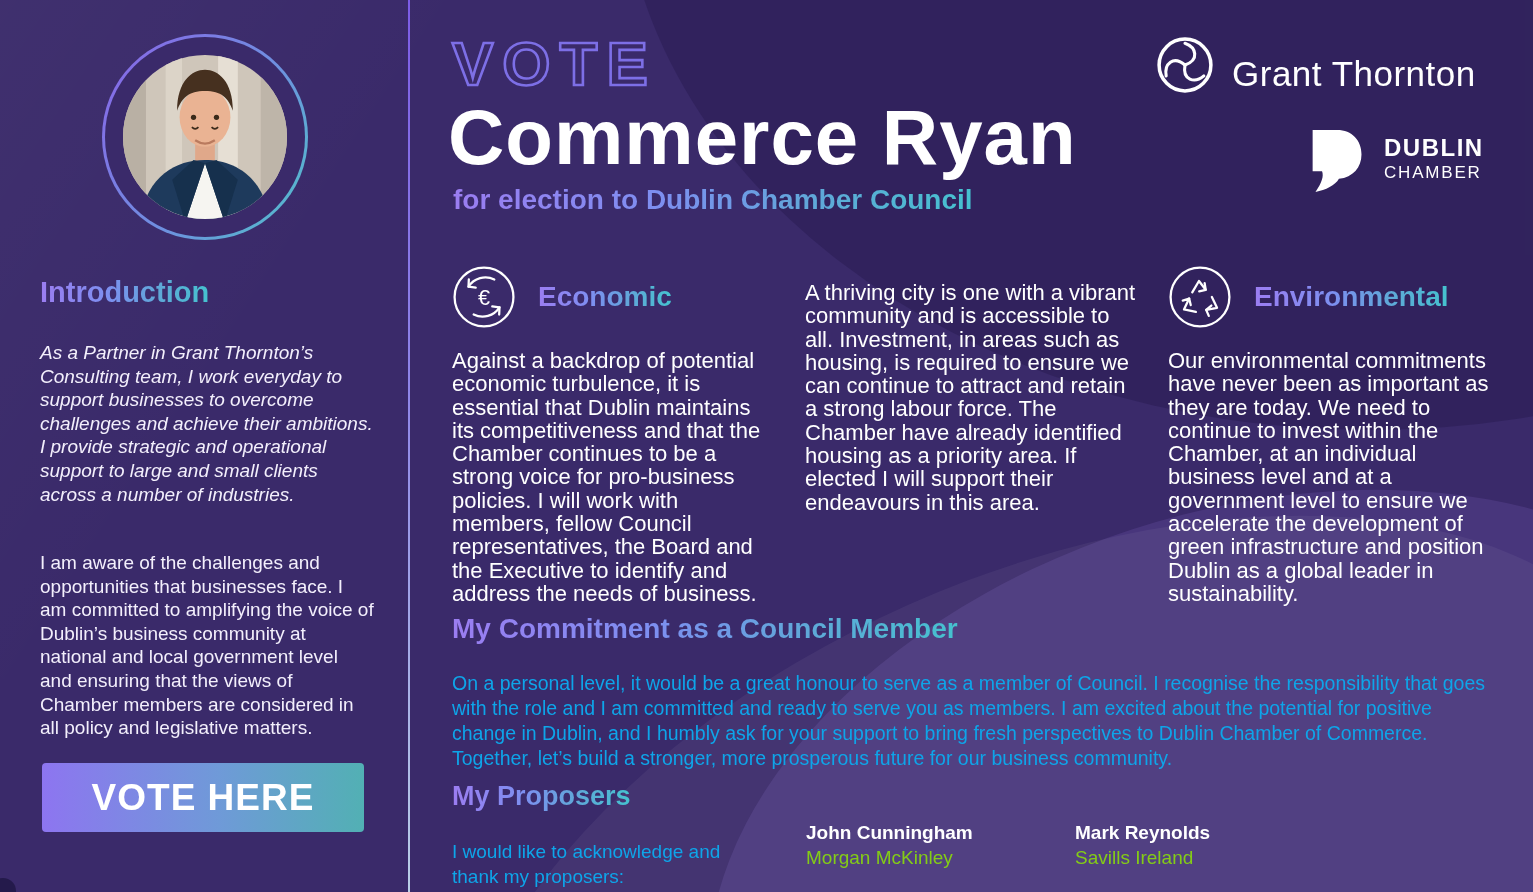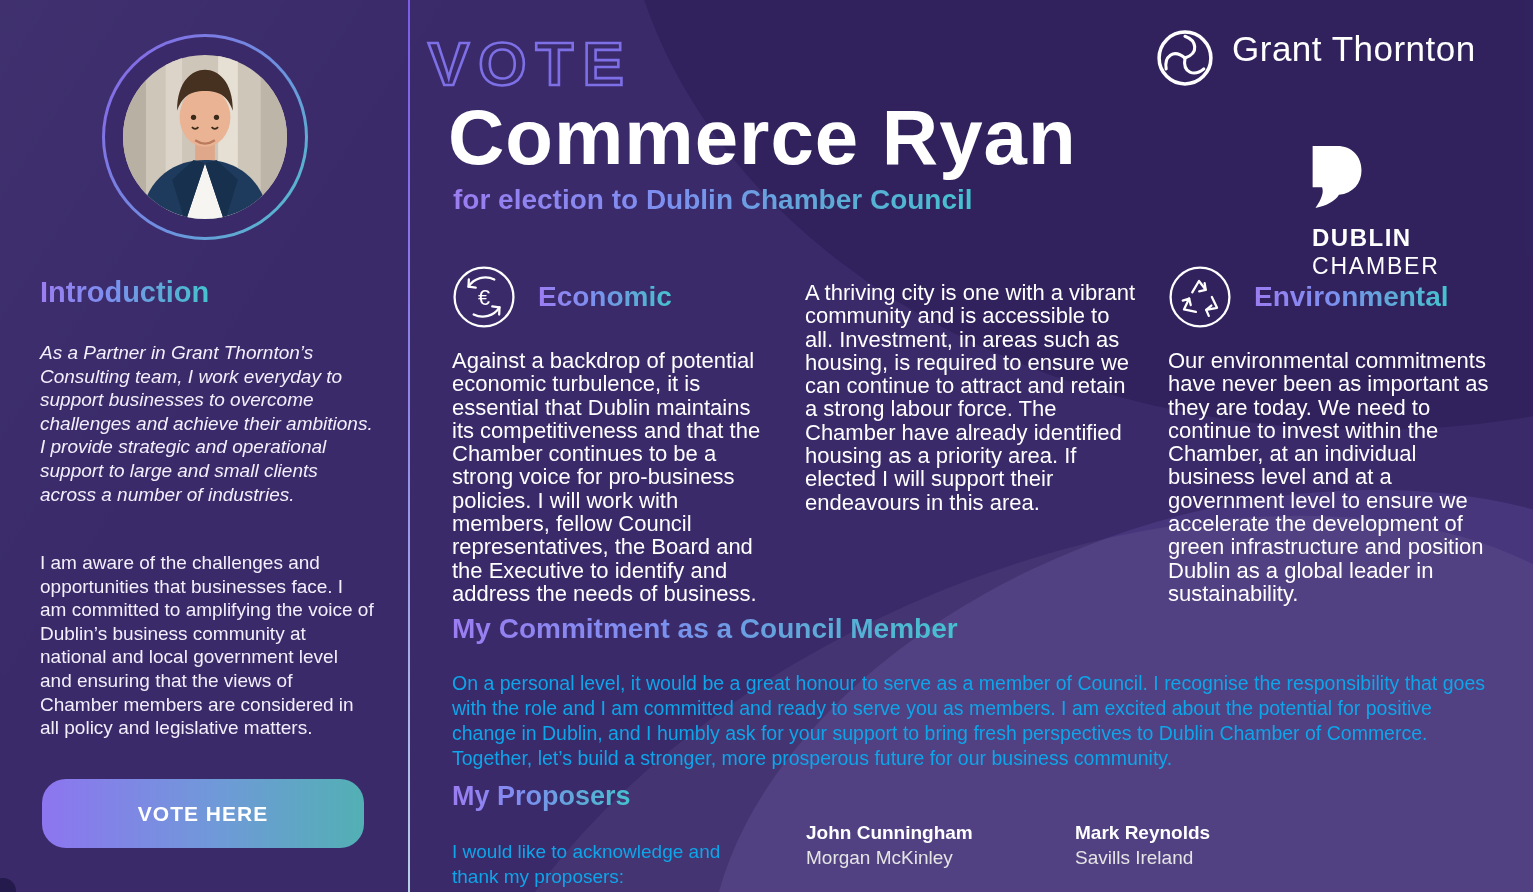--- a/index.html
+++ b/index.html
@@ -33,54 +33,54 @@
   .photo-ring{position:absolute;left:102px;top:34px;width:206px;height:206px;border-radius:50%;
     background:linear-gradient(125deg,#8a63e8 0%,#6f8fe0 55%,#4fc3c8 100%);padding:3px;box-sizing:border-box;}
   .photo-ring-inner{width:200px;height:200px;border-radius:50%;background:#3a2a6a;
     display:flex;align-items:center;justify-content:center;}
   .photo{width:164px;height:164px;border-radius:50%;overflow:hidden;}
   .intro-heading{position:absolute;left:40px;top:276px;font-size:29px;}
   .side-para{position:absolute;left:40px;width:334px;font-size:19px;line-height:23.6px;color:#f3effc;}
   .p1{top:322px;font-style:italic;}
   .p2{top:532px;}
   .vote-btn{position:absolute;left:42px;top:763px;width:322px;height:69px;border:none;cursor:pointer;
-    border-radius:24px;background:linear-gradient(90deg,#8d75f0 0%,#6f9ad8 55%,#52b0b4 100%);
-    color:#ffffff;font-weight:bold;font-size:21px;letter-spacing:1px;font-family:"Liberation Sans",sans-serif;margin-top:16px;}
-  
-  .vote-outline{position:absolute;left:428px;top:28px;font-size:62px;font-weight:bold;letter-spacing:9px;
+    border-radius:4px;background:linear-gradient(90deg,#8d75f0 0%,#6f9ad8 55%,#52b0b4 100%);
+    color:#ffffff;font-weight:bold;font-size:37px;letter-spacing:1px;font-family:"Liberation Sans",sans-serif;}
+  
+  .vote-outline{position:absolute;left:452px;top:28px;font-size:62px;font-weight:bold;letter-spacing:9px;
     color:transparent;-webkit-text-stroke:2.6px #7d6fe6;}
   .candidate-name{position:absolute;left:448px;top:92px;font-size:78px;font-weight:bold;color:#ffffff;letter-spacing:1px;}
   .subtitle{position:absolute;left:453px;top:184px;font-size:28px;}
   
-  .gt-logo{position:absolute;top:29px;left:1156px;display:flex;align-items:flex-start;gap:18px;}
+  .gt-logo{position:absolute;top:36px;left:1156px;display:flex;align-items:flex-end;gap:18px;}
   .gt-text{font-size:35px;color:#ffffff;letter-spacing:0.5px;}
-  .dc-logo{position:absolute;top:146px;left:1312px;display:flex;align-items:flex-start;gap:12px;flex-direction:column;}
+  .dc-logo{position:absolute;top:130px;left:1312px;display:flex;align-items:flex-start;gap:20px;}
   .dc-text{display:flex;flex-direction:column;color:#ffffff;margin-top:4px;}
   .dc-line1{font-size:24px;font-weight:bold;letter-spacing:1.5px;}
-  .dc-line2{font-size:23px;letter-spacing:1.8px;margin-top:1px;}
+  .dc-line2{font-size:17px;letter-spacing:1.8px;margin-top:1px;}
   
   .pillar{position:absolute;top:263px;}
   .pillar-1{left:452px;width:314px;}
   .pillar-2{left:805px;width:334px;}
   .pillar-3{left:1168px;width:328px;}
   .pillar-head{display:flex;align-items:center;gap:22px;height:68px;}
   .pillar-title{font-size:28px;}
   .pillar-text{margin-top:18px;font-size:22px;line-height:23.3px;color:#ffffff;}
   .picon{width:64px;height:64px;flex:0 0 64px;}
   
   .commit-heading{position:absolute;left:452px;top:613px;font-size:28px;}
   .commit-text{position:absolute;left:452px;top:651px;width:1040px;font-size:19.5px;line-height:25px;color:#0ea5e9;}
   
   .prop-heading{position:absolute;left:452px;top:781px;font-size:27px;}
   .prop-intro{position:absolute;left:452px;top:821px;width:300px;font-size:19px;line-height:24.5px;color:#0ea5e9;}
   .proposer{position:absolute;top:821px;font-size:19px;line-height:24.5px;color:#ffffff;}
   .proposer-1{left:806px;}
   .proposer-2{left:1075px;}
   .prop-name{font-weight:bold;display:block;}
-  .prop-company{display:block;color:#e5e5e5;}
+  .prop-company{display:block;color:#84cc16;}
   svg{display:block;}
 </style>
 </head>
 <body>
 
 <div class="bg-shade shade-dark-arc"></div>
 <div class="bg-shade shade-side-diag"></div>
 <div class="bg-shade shade-swoosh1"></div>
 <div class="bg-shade shade-swoosh2"></div>
 <div class="bg-shade corner-dot"></div>

